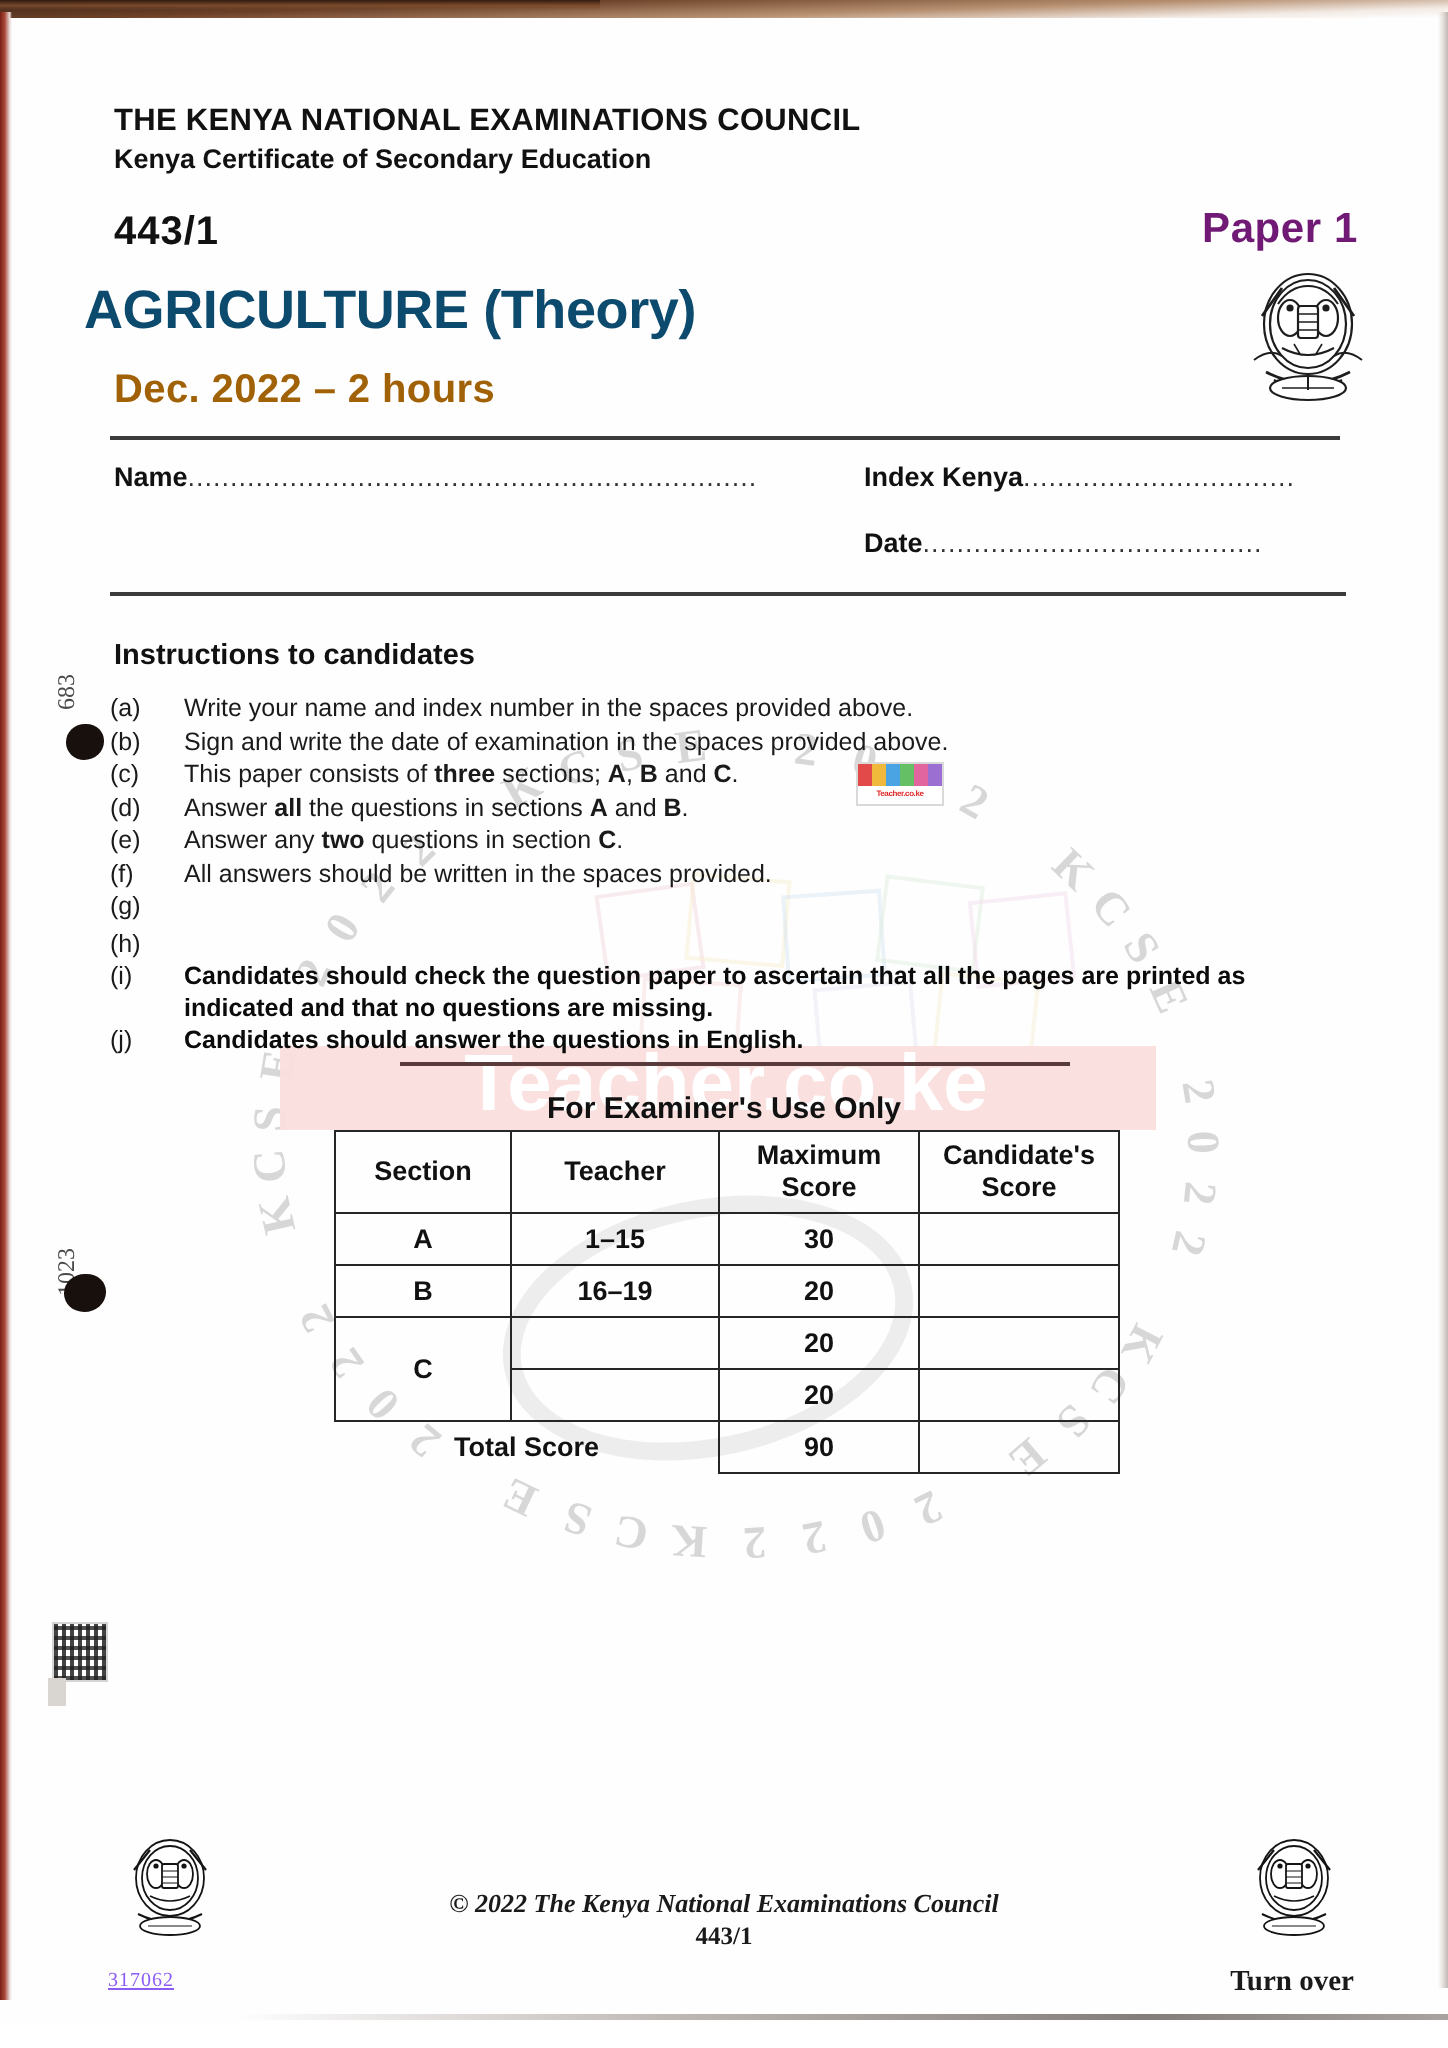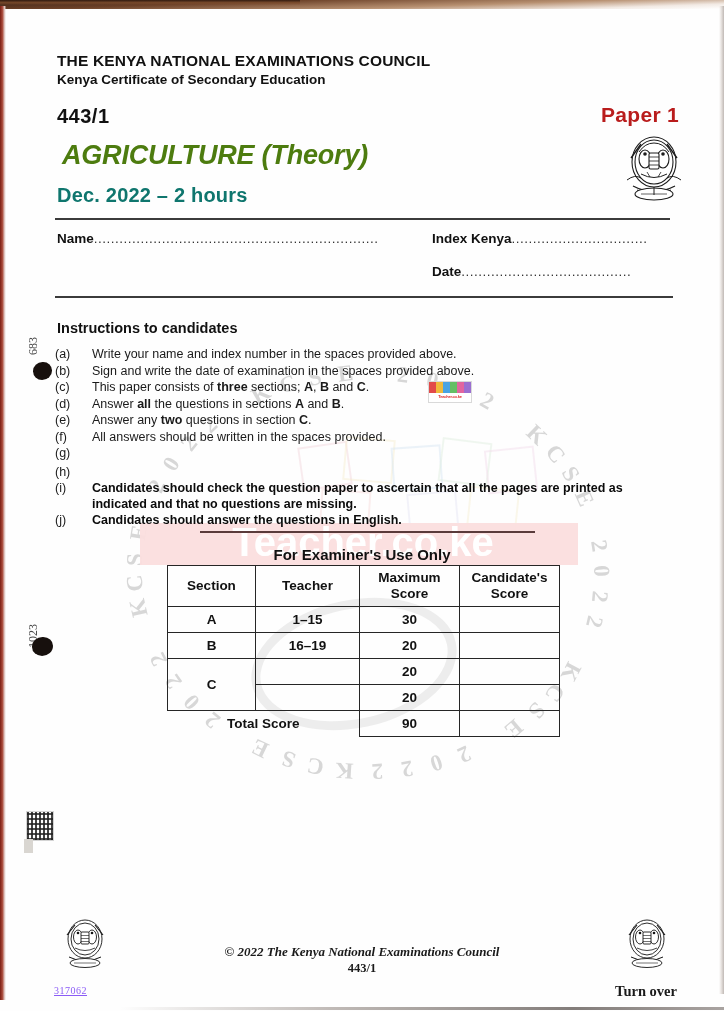--- a/index.html
+++ b/index.html
@@ -182,38 +182,37 @@
     font-size: 20px;
     font-weight: bold;
     color: #111;
     letter-spacing: .5px;
   }
   .paper-no {
     position: absolute;
     right: 45px; top: 103px;
     font-size: 21px;
     font-weight: bold;
-    color: #b91c1c;
+    color: #701a75;
     letter-spacing: .3px;
   }
   .subject {
     position: absolute;
-    left: 62px; top: 140px;
+    left: 42px; top: 140px;
     font-size: 27px;
     font-weight: bold;
-    color: #4d7c0f;
+    color: #0c4a6e;
     letter-spacing: -.2px;
-    font-style: italic;
   }
   .session {
     position: absolute;
     left: 57px; top: 184px;
     font-size: 20px;
     font-weight: bold;
-    color: #0f766e;
+    color: #a16207;
     letter-spacing: .2px;
   }
 
   
   .emblem-top {
     position: absolute;
     right: 33px; top: 128px;
     width: 74px; height: 80px;
   }
 

